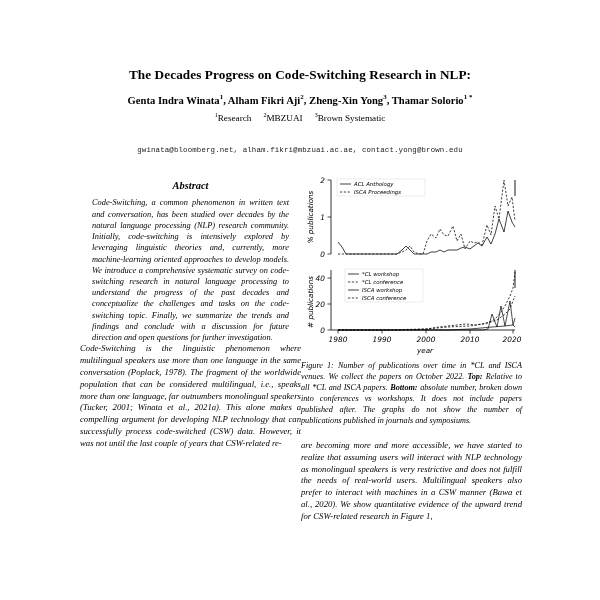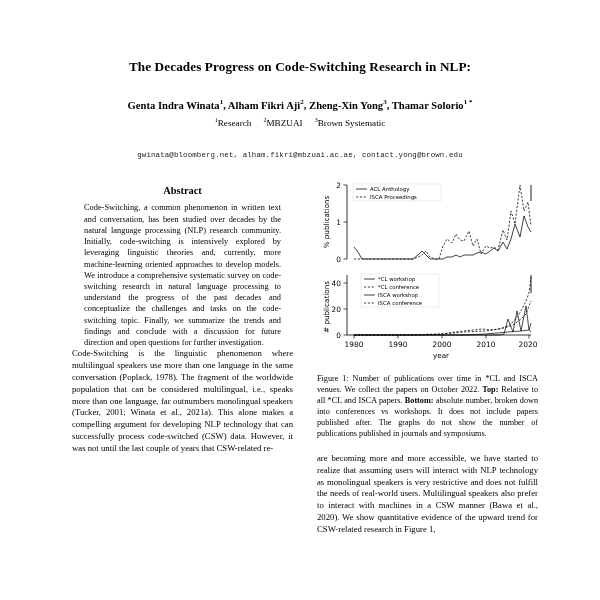--- a/index.html
+++ b/index.html
@@ -11,39 +11,39 @@
     width: 600px;
     height: 600px;
     overflow: hidden;
     font-family: "Liberation Serif", "DejaVu Serif", serif;
     color: #000000;
   }
   .page {
     position: relative;
     width: 600px;
     height: 600px;
-    padding: 0;
+    padding: 8px;
     box-sizing: border-box;
   }
 
   
   .header {
     padding: 58px 72px 0 72px;
     text-align: center;
   }
   .title {
     font-size: 13.2px;
     font-weight: bold;
     line-height: 1.42;
     letter-spacing: 0.1px;
   }
   .title .line2 { display: block; }
 
   .authors {
-    margin-top: 22px;
+    margin-top: 9px;
     font-size: 10.6px;
     font-weight: bold;
     line-height: 1.4;
   }
   .affils {
     margin-top: 3px;
     font-size: 9.2px;
     line-height: 1.4;
   }
   .affils .aff { margin: 0 6px; }
@@ -52,23 +52,24 @@
     font-family: "Liberation Mono", "DejaVu Sans Mono", monospace;
     font-size: 7.4px;
     letter-spacing: 0.15px;
     color: #1a1a1a;
   }
   sup { font-size: 0.66em; vertical-align: super; line-height: 0; }
 
   
   .columns {
     display: flex;
-    gap: 24px;
+    gap: 0;
     padding: 16px 72px 0 72px;
     box-sizing: border-box;
+    font-style: italic;
   }
   .col {
     width: 221px;
     flex: 0 0 221px;
   }
 
   .sec-head-center {
     text-align: center;
     font-size: 10.4px;
     font-weight: bold;
@@ -106,21 +107,21 @@
   }
   .figwrap {
     width: 221px;
     height: 185px;
     position: relative;
   }
   .figcaption {
     font-size: 8.2px;
     line-height: 1.33;
     text-align: justify;
-    margin-top: 12px;
+    margin-top: 4px;
   }
   .figcaption b { font-weight: bold; }
 
   svg.chart { display: block; }
   .axis-line { stroke: #000; stroke-width: 0.8; fill: none; }
   .tick { stroke: #000; stroke-width: 0.7; }
   .ticklabel {
     font-family: "DejaVu Sans", "Liberation Sans", sans-serif;
     font-size: 7.4px;
     fill: #000;

